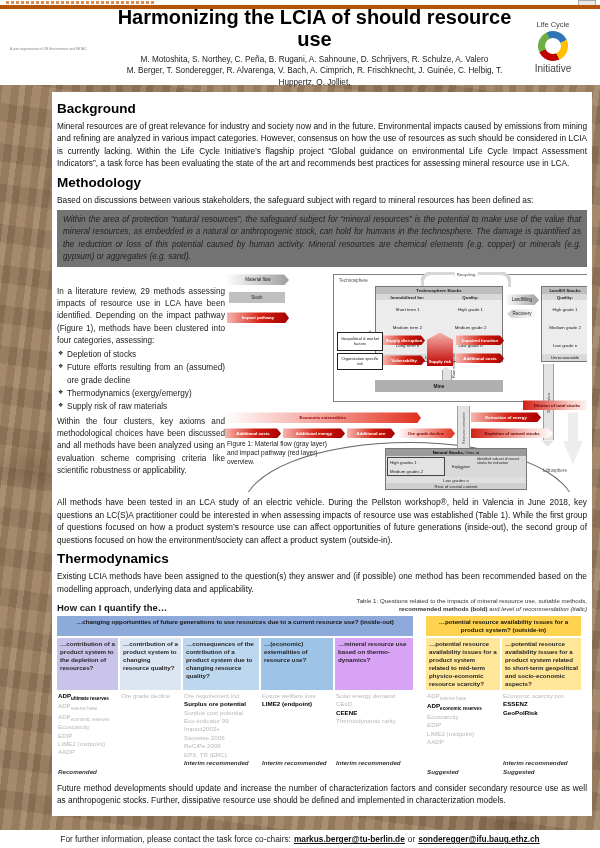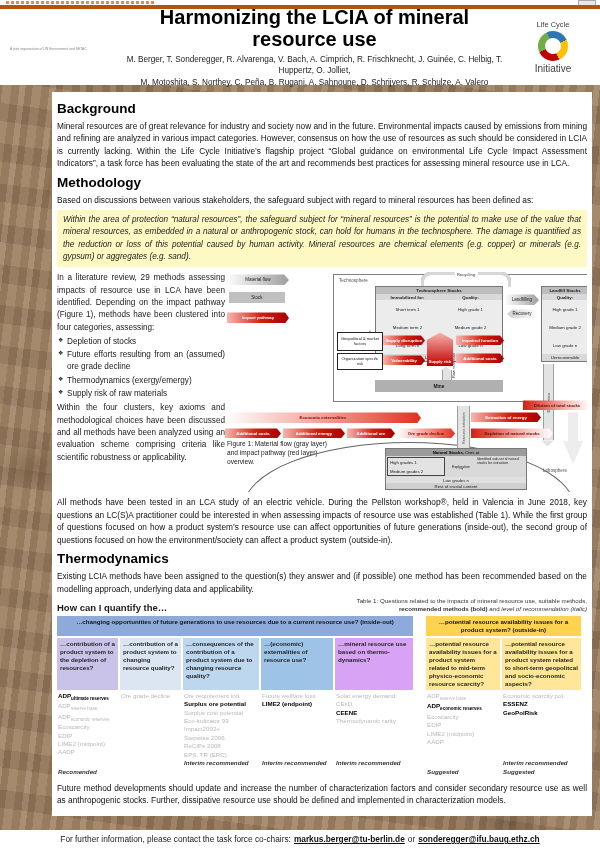--- a/index.html
+++ b/index.html
@@ -38,24 +38,24 @@
   .logo-right{width:78px;text-align:center;padding-right:8px;}
   .lci-top{font-size:7.5px;color:#444;}
   .lci-circle{width:30px;height:30px;margin:2px auto;border-radius:50%;position:relative;transform:rotate(-25deg);
     background:conic-gradient(#2e75b6 0 25%,#ffc000 25% 50%,#c00000 50% 75%,#70ad47 75% 100%);}
   .lci-circle:after{content:"";position:absolute;left:7px;top:7px;width:16px;height:16px;border-radius:50%;background:#fff;}
   .lci-bot{font-size:10px;color:#444;}
   
   .content{left:52px;top:92px;width:540px;height:724px;background:#fff;padding:4px 5px;box-sizing:border-box;overflow:hidden;}
   h2{font-size:13.5px;margin:5px 0 3px 0;color:#000;}
   .para{font-size:8.3px;line-height:1.5;text-align:justify;margin:4px 0 2px 0;color:#111;}
-  .defbox{background:#fef9c3;font-style:italic;font-size:8.2px;line-height:1.5;text-align:justify;
+  .defbox{background:#737373;font-style:italic;font-size:8.2px;line-height:1.5;text-align:justify;
     padding:4px 6px;margin:4px 0 5px 0;color:#222;}
   
-  .mcols{display:flex;margin-top:2px;}
+  .mcols{display:flex;margin-top:2px;align-items:center;}
   .mleft{width:168px;font-size:8.2px;line-height:1.5;text-align:justify;}
   .mleft p{margin:0 0 2px 0;}
   ul.blt{margin:1px 0 2px 0;padding-left:10px;list-style:none;}
   ul.blt li{position:relative;margin:0 0 1px 0;}
   ul.blt li:before{content:"\2756";position:absolute;left:-9px;top:0;font-size:6px;color:#222;}
   
   .figwrap{flex:1;position:relative;height:220px;overflow:hidden;}
   .fig-caption{position:absolute;left:2px;top:168px;width:102px;font-size:6.6px;line-height:1.3;color:#222;}
   .leg{position:absolute;font-size:4.5px;display:flex;align-items:center;justify-content:center;color:#222;}
   .gar{background:linear-gradient(90deg,#fdfdfd,#9e9e9e);
@@ -131,23 +131,23 @@
     <div class="abs micro-text"></div>
     <div class="abs micro-chip"></div>
   </div>
   <div class="abs topbar"></div>
 
   <div class="abs header">
     <div class="logo-left">
       <div class="un-sub">A joint organisation of UN Environment and SETAC</div>
     </div>
     <div class="head-center">
-      <div class="title">Harmonizing the LCIA of mineral resource use</div>
+      <div class="title">Harmonizing the LCIA of should resource use</div>
+      <div class="authors">M. Motoshita, S. Northey, C. Peña, B. Rugani, A. Sahnoune, D. Schrijvers, R. Schulze, A. Valero</div>
       <div class="authors">M. Berger, T. Sonderegger, R. Alvarenga, V. Bach, A. Cimprich, R. Frischknecht, J. Guinée, C. Helbig, T. Huppertz, O. Jolliet,</div>
-      <div class="authors">M. Motoshita, S. Northey, C. Peña, B. Rugani, A. Sahnoune, D. Schrijvers, R. Schulze, A. Valero</div>
     </div>
     <div class="logo-right">
       <div class="lci-top">Life Cycle</div>
       <div class="lci-circle"></div>
       <div class="lci-bot">Initiative</div>
     </div>
   </div>
 
   <div class="abs content">
 

